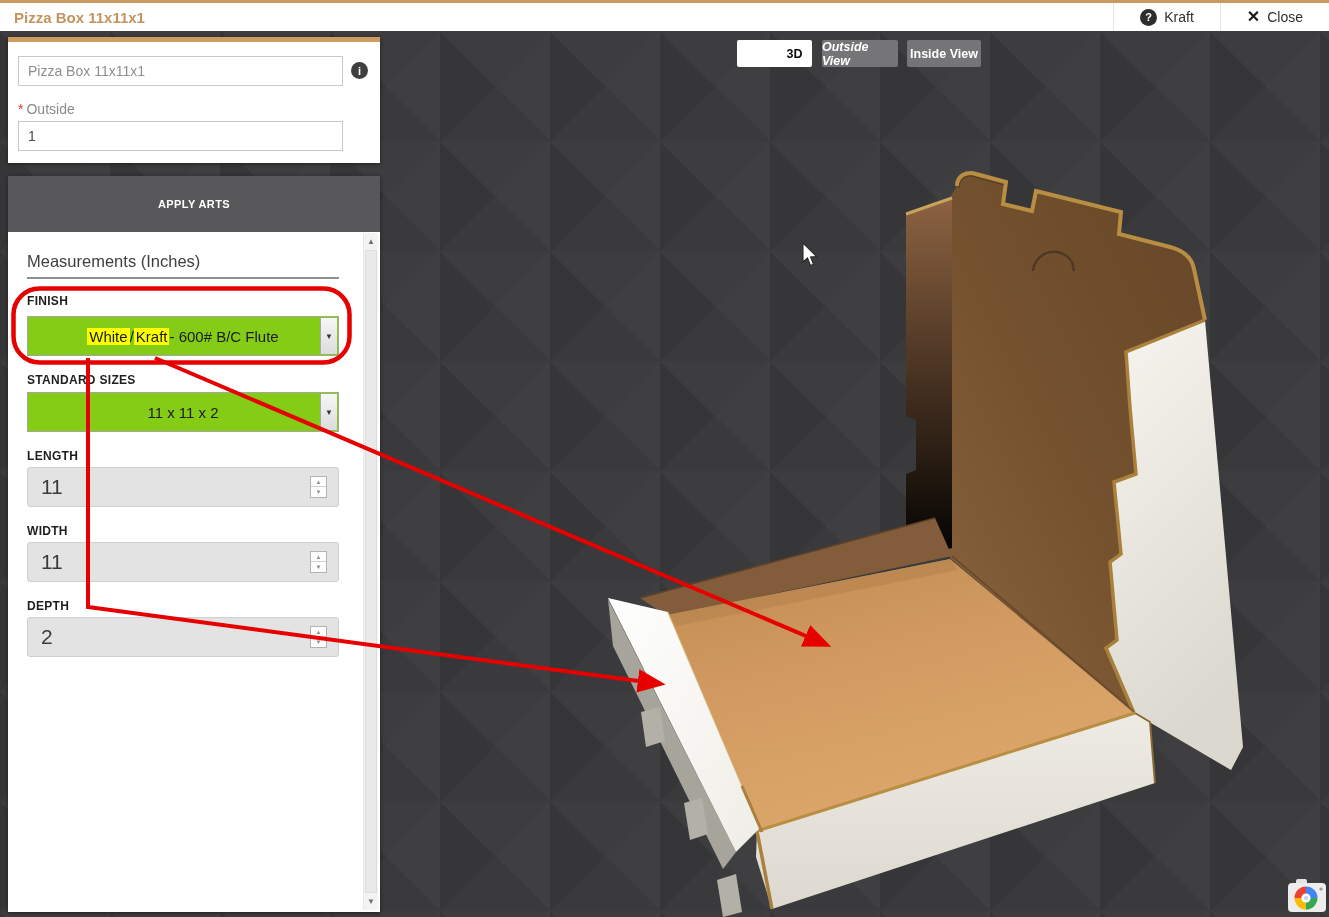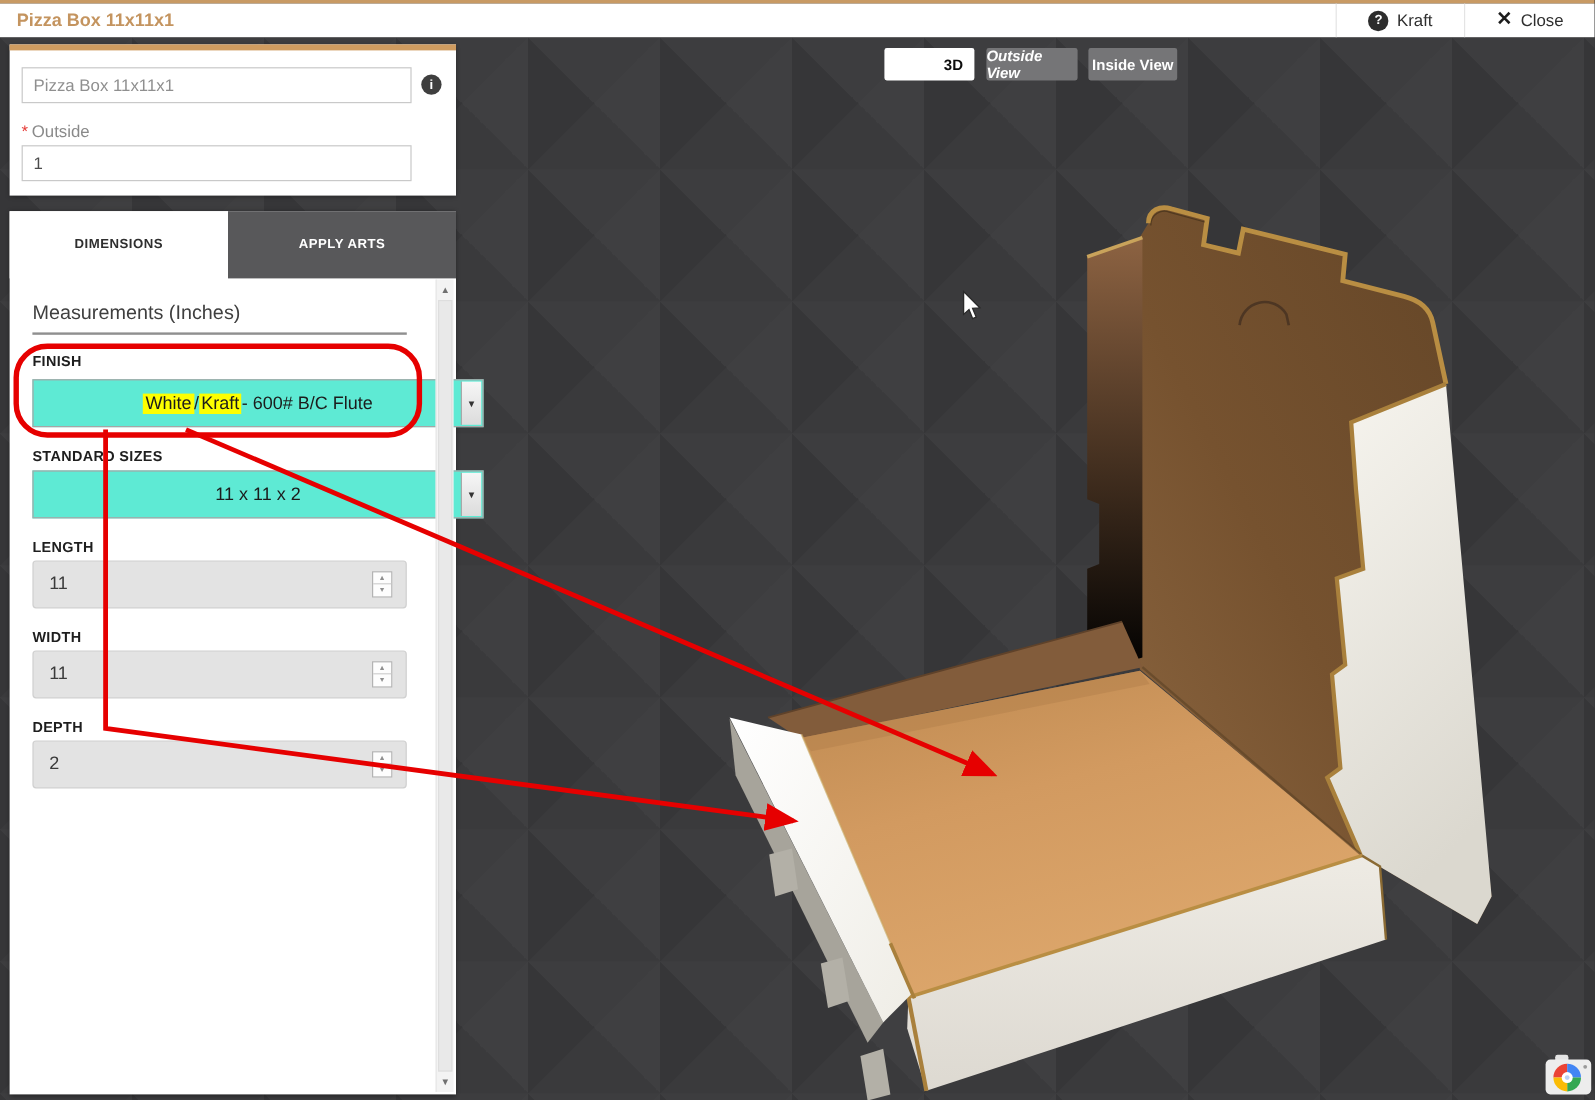--- a/index.html
+++ b/index.html
@@ -40,26 +40,26 @@
   .card2 { top:176px; height:736px; }
   .tabbar { display:flex; height:56px; }
   .tab { display:flex; align-items:center; justify-content:center; font-size:11px; font-weight:700; letter-spacing:.4px; cursor:pointer; }
   .tab-dim { width:182px; background:#fff; color:#2f2f2f; }
   .tab-arts { flex:1; background:#58585a; color:#ffffff; }
 
   .panel-label { position:absolute; left:19px; font-size:12px; font-weight:700; letter-spacing:.3px; color:#1e1e1e; }
   .heading { position:absolute; left:19px; top:76px; font-size:16.5px; color:#3f3f3f; }
   .hrline { position:absolute; left:19px; top:101px; width:312px; border-top:2px solid #8f8f8f; }
 
-  .selectbox { position:absolute; left:19px; width:376px; height:40px; border:1px solid #a6a6a6; background:#5eead4; display:flex; align-items:center; justify-content:center; font-size:15px; color:#1c1c1c; cursor:pointer; }
+  .selectbox { position:absolute; left:19px; width:312px; height:40px; border:1px solid #a6a6a6; background:#84cc16; display:flex; align-items:center; justify-content:center; font-size:15px; color:#1c1c1c; cursor:pointer; }
   .sel-arrow { position:absolute; right:1px; top:1px; bottom:1px; width:17px; background:linear-gradient(#f6f6f6,#dcdcdc); border-left:1px solid #a8a8a8; display:flex; align-items:center; justify-content:center; font-size:8px; color:#333; }
   .hl { background:#fdff00; padding:0 2px; }
 
   .numfield { position:absolute; left:19px; width:312px; height:40px; background:#e3e3e3; border:1px solid #cfcfcf; border-radius:3px; cursor:text; }
-  .numfield .val { position:absolute; left:13px; top:0; line-height:38px; font-size:15px; color:#3b3b3b; }
+  .numfield .val { position:absolute; left:13px; top:0; line-height:38px; font-size:21px; color:#3b3b3b; }
   .spinner { position:absolute; right:11px; top:8px; width:17px; height:22px; background:#fdfdfd; border:1px solid #b3b3b3; }
   .spin { height:10px; display:flex; align-items:center; justify-content:center; font-size:6px; color:#8f8f8f; cursor:pointer; }
   .spin-up { border-bottom:1px solid #cfcfcf; }
 
   .scrollbar { position:absolute; left:355px; top:57px; bottom:2px; width:15px; background:#f3f3f3; border-left:1px solid #e7e7e7; }
   .sb-arrow { position:absolute; left:0; width:14px; height:15px; display:flex; align-items:center; justify-content:center; font-size:8px; color:#707070; cursor:pointer; }
   .sb-up { top:1px; } .sb-down { bottom:1px; }
   .sb-thumb { position:absolute; left:1px; right:1px; top:17px; bottom:17px; background:#e9e9e9; border:1px solid #dedede; cursor:grab; }
 
   
@@ -177,21 +177,20 @@
 
   <div class="card card1">
     <input class="text-input input-name" value="Pizza Box 11x11x1" style="">
     <div class="info-icon">i</div>
     <div class="qty-label"><span class="req-mark">*</span><span>Outside</span></div>
     <input class="text-input input-qty" value="1" style="">
   </div>
 
   <div class="card card2">
     <div class="tabbar">
-      <div class="tab tab-dim">DIMENSIONS</div>
       <div class="tab tab-arts">APPLY ARTS</div>
     </div>
 
     <div class="heading">Measurements (Inches)</div>
     <div class="hrline"></div>
 
     <div class="panel-label" style="top:118px;">FINISH</div>
     <div class="selectbox" style="top:140px;">
       <span class="hl">White</span>
         <span> / </span>

